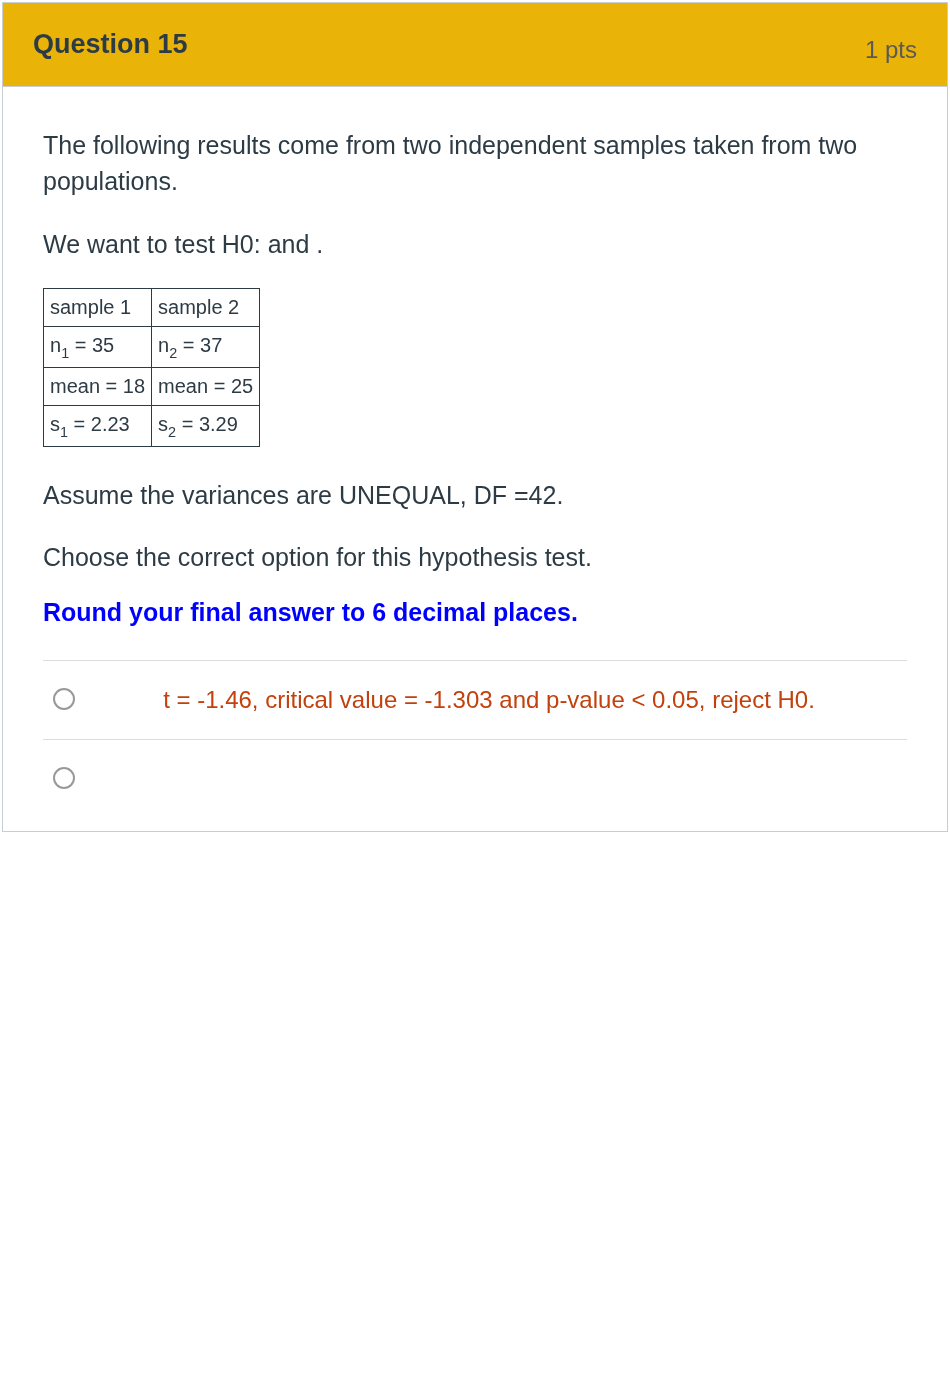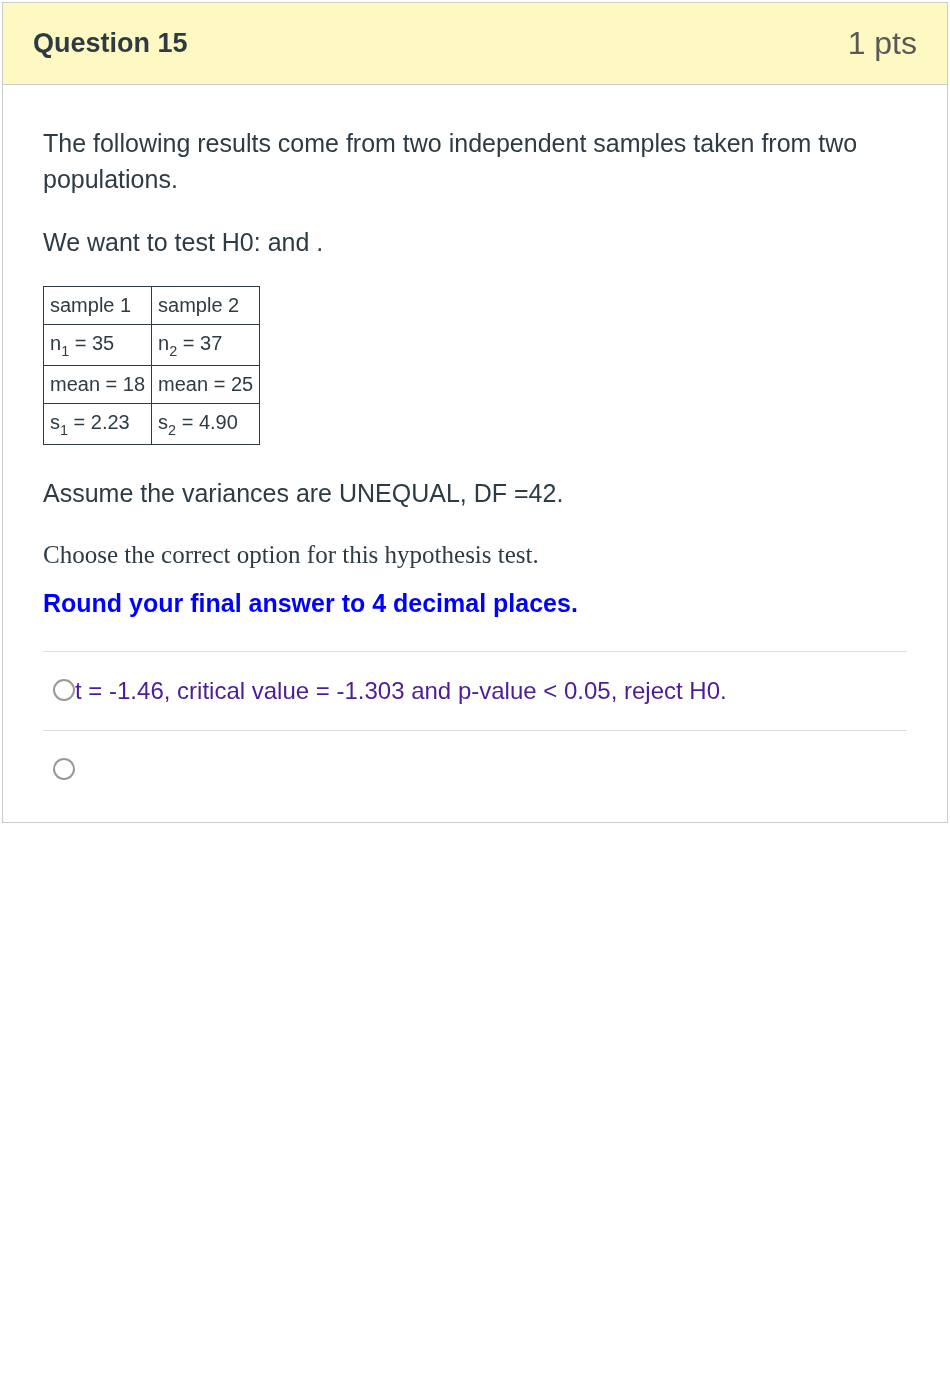--- a/index.html
+++ b/index.html
@@ -10,32 +10,33 @@
     width: 950px;
   }
   .question-card {
     border: 1px solid #c7cdd1;
     margin: 2px;
   }
   .question-header {
     display: flex;
     justify-content: space-between;
     align-items: center;
-    background: #fef9c3;
+    background: #eab308;
     border-bottom: 1px solid #c7cdd1;
     padding: 22px 30px;
   }
   .question-title {
     font-size: 27px;
     font-weight: 700;
     color: #2d3b45;
   }
   .question-points {
-    font-size: 32px;
+    font-size: 24px;
     color: #595959;
+    margin-top: 11px;
   }
   .question-body {
     padding: 40px 40px 20px 40px;
     font-size: 25px;
     line-height: 1.45;
     color: #2d3b45;
   }
   .para { margin-bottom: 26px; }
   .data-table {
     border-collapse: collapse;
@@ -54,21 +55,22 @@
     border-top: 1px solid #ddd;
   }
   .answer-option {
     display: flex;
     align-items: flex-start;
     gap: 0;
     padding: 22px 4px 22px 10px;
     border-bottom: 1px solid #ddd;
     font-size: 24px;
     line-height: 1.4;
-    color: #4c1d95;
+    color: #c2410c;
+    text-align: center;
   }
   .answer-option:last-child { border-bottom: none; }
   .radio {
     flex-shrink: 0;
     width: 22px;
     height: 22px;
     border: 2px solid #999;
     border-radius: 50%;
     margin-top: 5px;
     background: #fff;
@@ -97,28 +99,28 @@
       <tr>
         <td><span>n</span><span class="sub">1</span><span> = 35</span></td>
         <td><span>n</span><span class="sub">2</span><span> = 37</span></td>
       </tr>
       <tr>
         <td>mean = 18</td>
         <td>mean = 25</td>
       </tr>
       <tr>
         <td><span>s</span><span class="sub">1</span><span> = 2.23</span></td>
-        <td><span>s</span><span class="sub">2</span><span> = 4.90</span></td>
+        <td><span>s</span><span class="sub">2</span><span> = 3.29</span></td>
       </tr>
     </tbody>
       </table>
 
     <p class="para">Assume the variances are UNEQUAL, DF =42.</p>
-    <p style="margin-bottom:12px;font-family:Liberation Serif, serif;">Choose the correct option for this hypothesis test.</p>
-    <p class="para blue-bold">Round your final answer to 4 decimal places.</p>
+    <p style="margin-bottom:19px;">Choose the correct option for this hypothesis test.</p>
+    <p class="para blue-bold">Round your final answer to 6 decimal places.</p>
 
     <div class="answers">
       <label class="answer-option">
         <span class="radio"></span>
         <span class="answer-text">t = -1.46, critical value = -1.303 and p-value &lt; 0.05, reject H0.</span>
       </label>
       <label class="answer-option">
         <span class="radio"></span>
       </label>
     </div>

